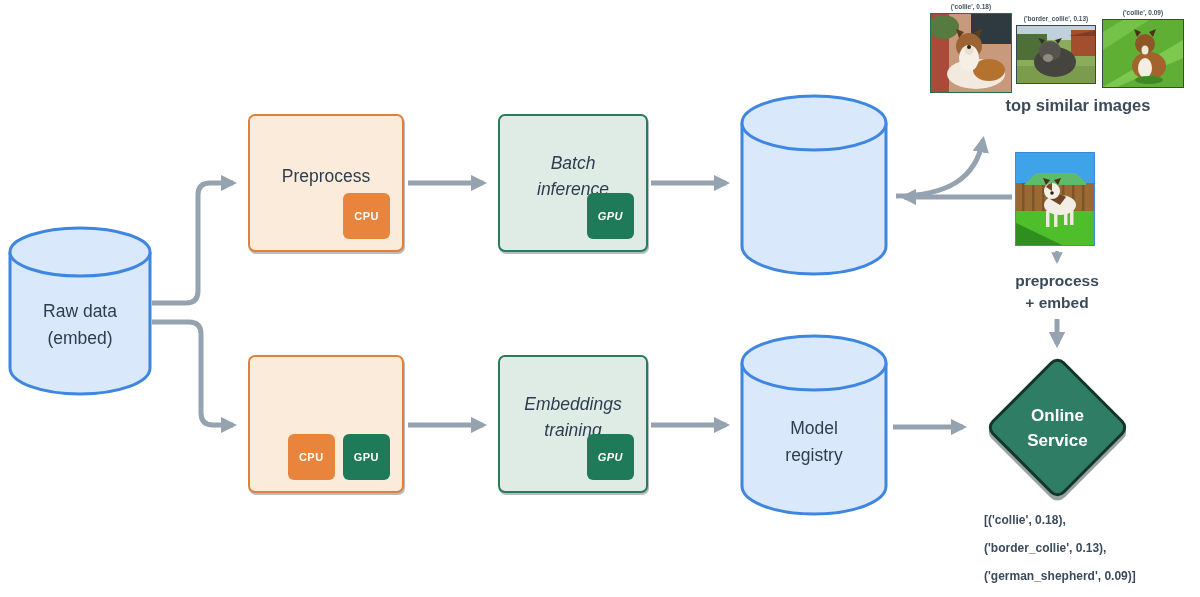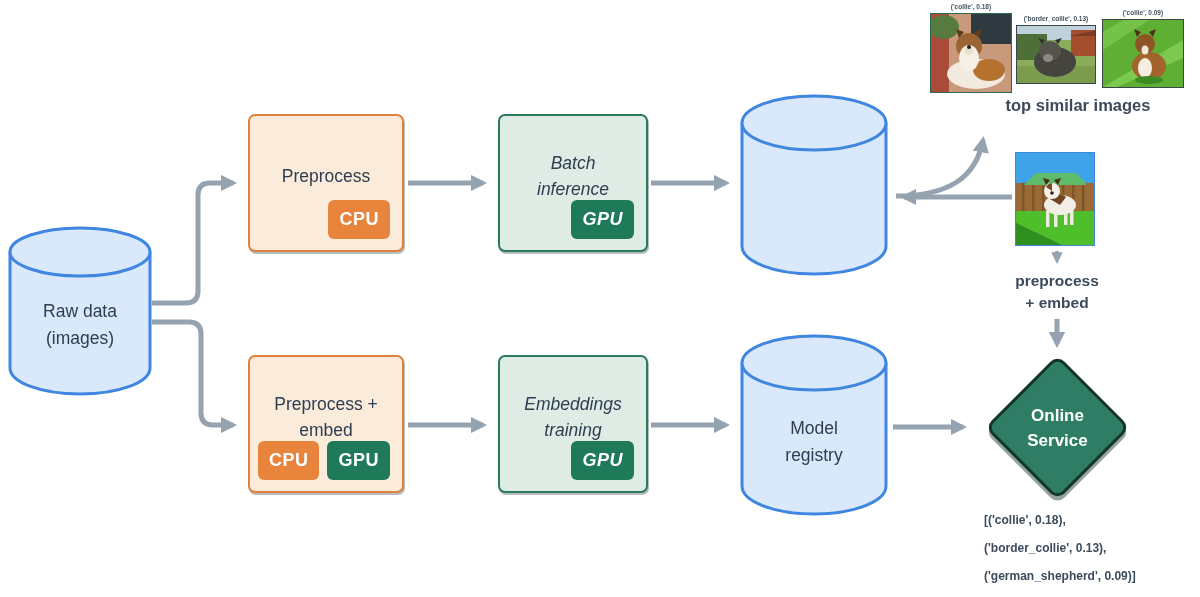--- a/index.html
+++ b/index.html
@@ -9,21 +9,21 @@
   }
   .stage *{box-sizing:border-box;}
   svg.overlay{position:absolute;left:0;top:0;width:1200px;height:597px;pointer-events:none;}
 
   
   .box{position:absolute;border-radius:7px;border:2.5px solid;display:flex;align-items:center;justify-content:center;box-shadow:1px 2px 0 rgba(45,62,80,.35);}
   .box.orange{background:#FBEBDB;border-color:#E0813B;}
   .box.green{background:#DFEBE5;border-color:#2A7A5B;font-style:italic;}
   .box-label{font-size:17.5px;font-weight:500;line-height:26px;text-align:center;color:#2E3D4F;margin-top:-14px;}
   .badges{position:absolute;right:12px;bottom:11px;display:flex;gap:8px;}
-  .badge{font-size:18px;font-weight:700;color:#fff;padding:9px 11px;border-radius:6px;letter-spacing:.5px;}
+  .badge{font-size:11px;font-weight:700;color:#fff;padding:17px 11px;border-radius:6px;letter-spacing:.5px;}
   .badge.cpu{background:#E8843B;}
   .badge.gpu{background:#1E7A58;}
 
   
   .cyl{position:absolute;}
   .cyl .cyl-label{position:absolute;left:0;right:0;text-align:center;font-size:17.5px;font-weight:500;line-height:27px;color:#2E3D4F;}
 
   
   .diamond{position:absolute;left:1006px;top:376px;width:103px;height:103px;background:#2E7D64;border:3px solid #14352B;border-radius:10px;transform:rotate(45deg);box-shadow:3px 3px 0 rgba(20,53,43,.45);}
   .diamond-inner{position:absolute;inset:0;transform:rotate(-45deg);display:flex;align-items:center;justify-content:center;text-align:center;color:#fff;font-size:17px;font-weight:700;line-height:25px;}
@@ -62,21 +62,21 @@
     </g>
   </svg>
 
   <div class="cyl" style="left:7px;top:224px;width:146px;height:174px;text-decoration:underline;">
     <svg width="146" height="174" viewBox="0 0 146 174">
       <path d="M3 28 V144 c0 14.5 31.3 26 70 26 s70 -11.5 70 -26 V28" fill="#D9E8FB" stroke="#3E86DF" stroke-width="3" stroke-linejoin="round"></path>
       <ellipse cx="73" cy="28" rx="70" ry="24" fill="#D9E8FB" stroke="#3E86DF" stroke-width="3"></ellipse>
     </svg>
     <div class="cyl-label" style="top:74px;">
       <div>Raw data</div>
-      <div>(images)</div>
+      <div>(embed)</div>
     </div>
   </div>
 
   <div class="box orange" style="left:248px;top:114px;width:156px;height:138px;">
     <div class="box-label">Preprocess</div>
     <div class="badges">
         <span class="badge cpu">CPU</span>
       </div>
   </div>
 
@@ -91,24 +91,20 @@
   </div>
 
   <div class="cyl" style="left:739px;top:92px;width:150px;height:187px;">
     <svg width="150" height="187" viewBox="0 0 150 187">
       <path d="M3 31 V154 c0 15.5 32.2 28 72 28 s72 -12.5 72 -28 V31" fill="#D9E8FB" stroke="#3E86DF" stroke-width="3" stroke-linejoin="round"></path>
       <ellipse cx="75" cy="31" rx="72" ry="27" fill="#D9E8FB" stroke="#3E86DF" stroke-width="3"></ellipse>
     </svg>
   </div>
 
   <div class="box orange" style="left:248px;top:355px;width:156px;height:138px;">
-    <div class="box-label">
-      <div>Preprocess +</div>
-      <div>embed</div>
-    </div>
     <div class="badges">
       <span class="badge cpu">CPU</span>
       <span class="badge gpu">GPU</span>
     </div>
   </div>
 
   <div class="box green" style="left:498px;top:355px;width:150px;height:138px;">
     <div class="box-label">
       <div>Embeddings</div>
       <div>training</div>

